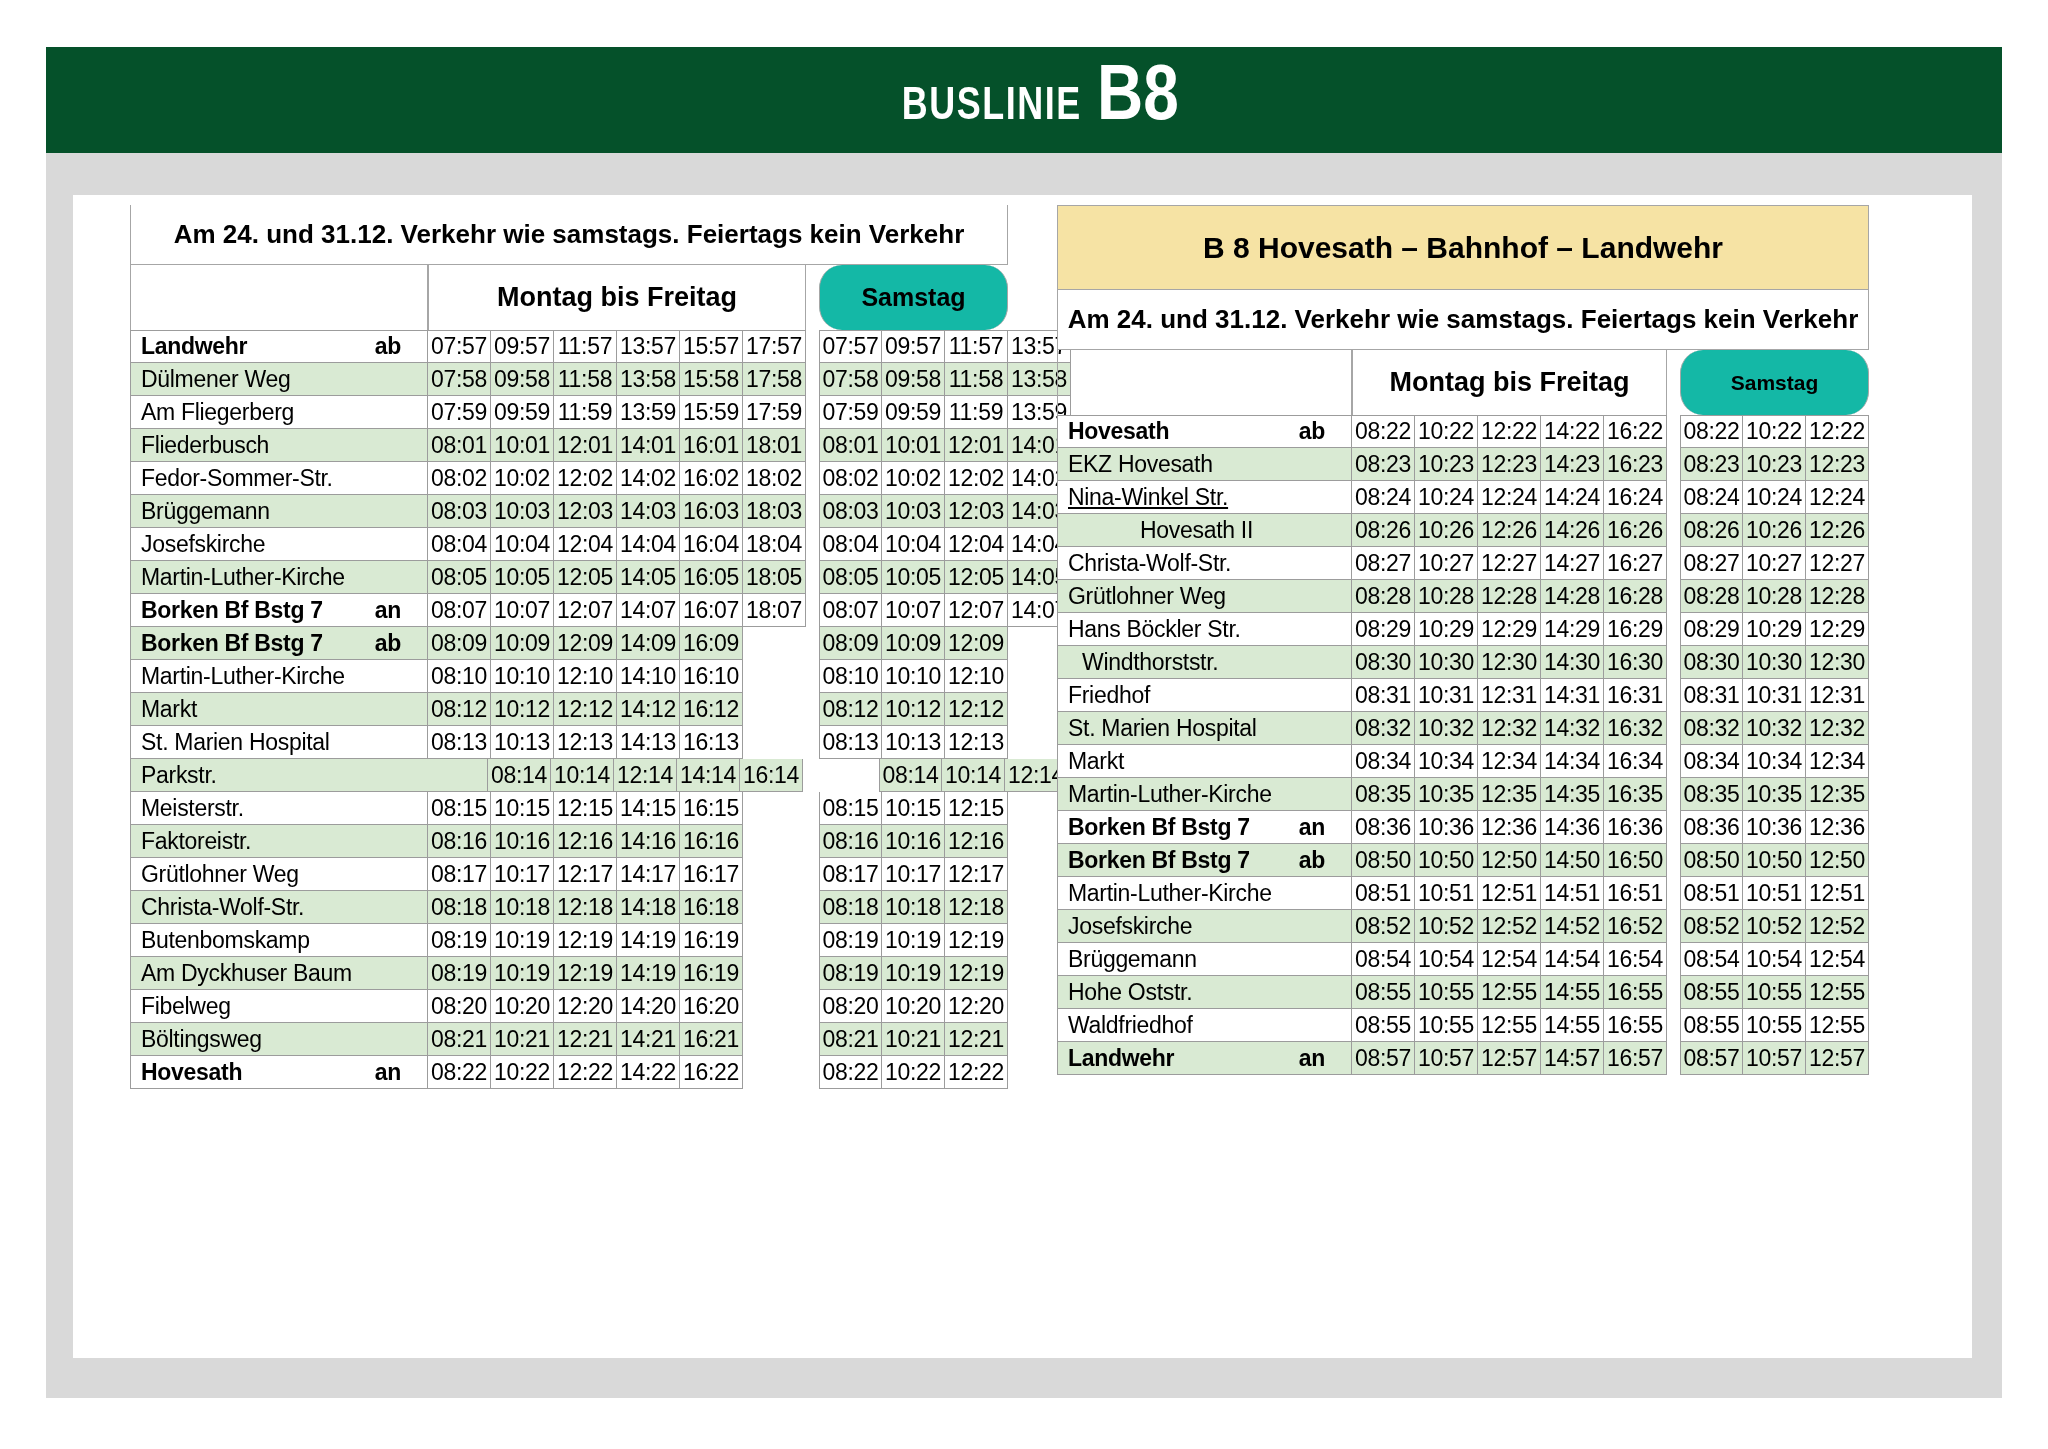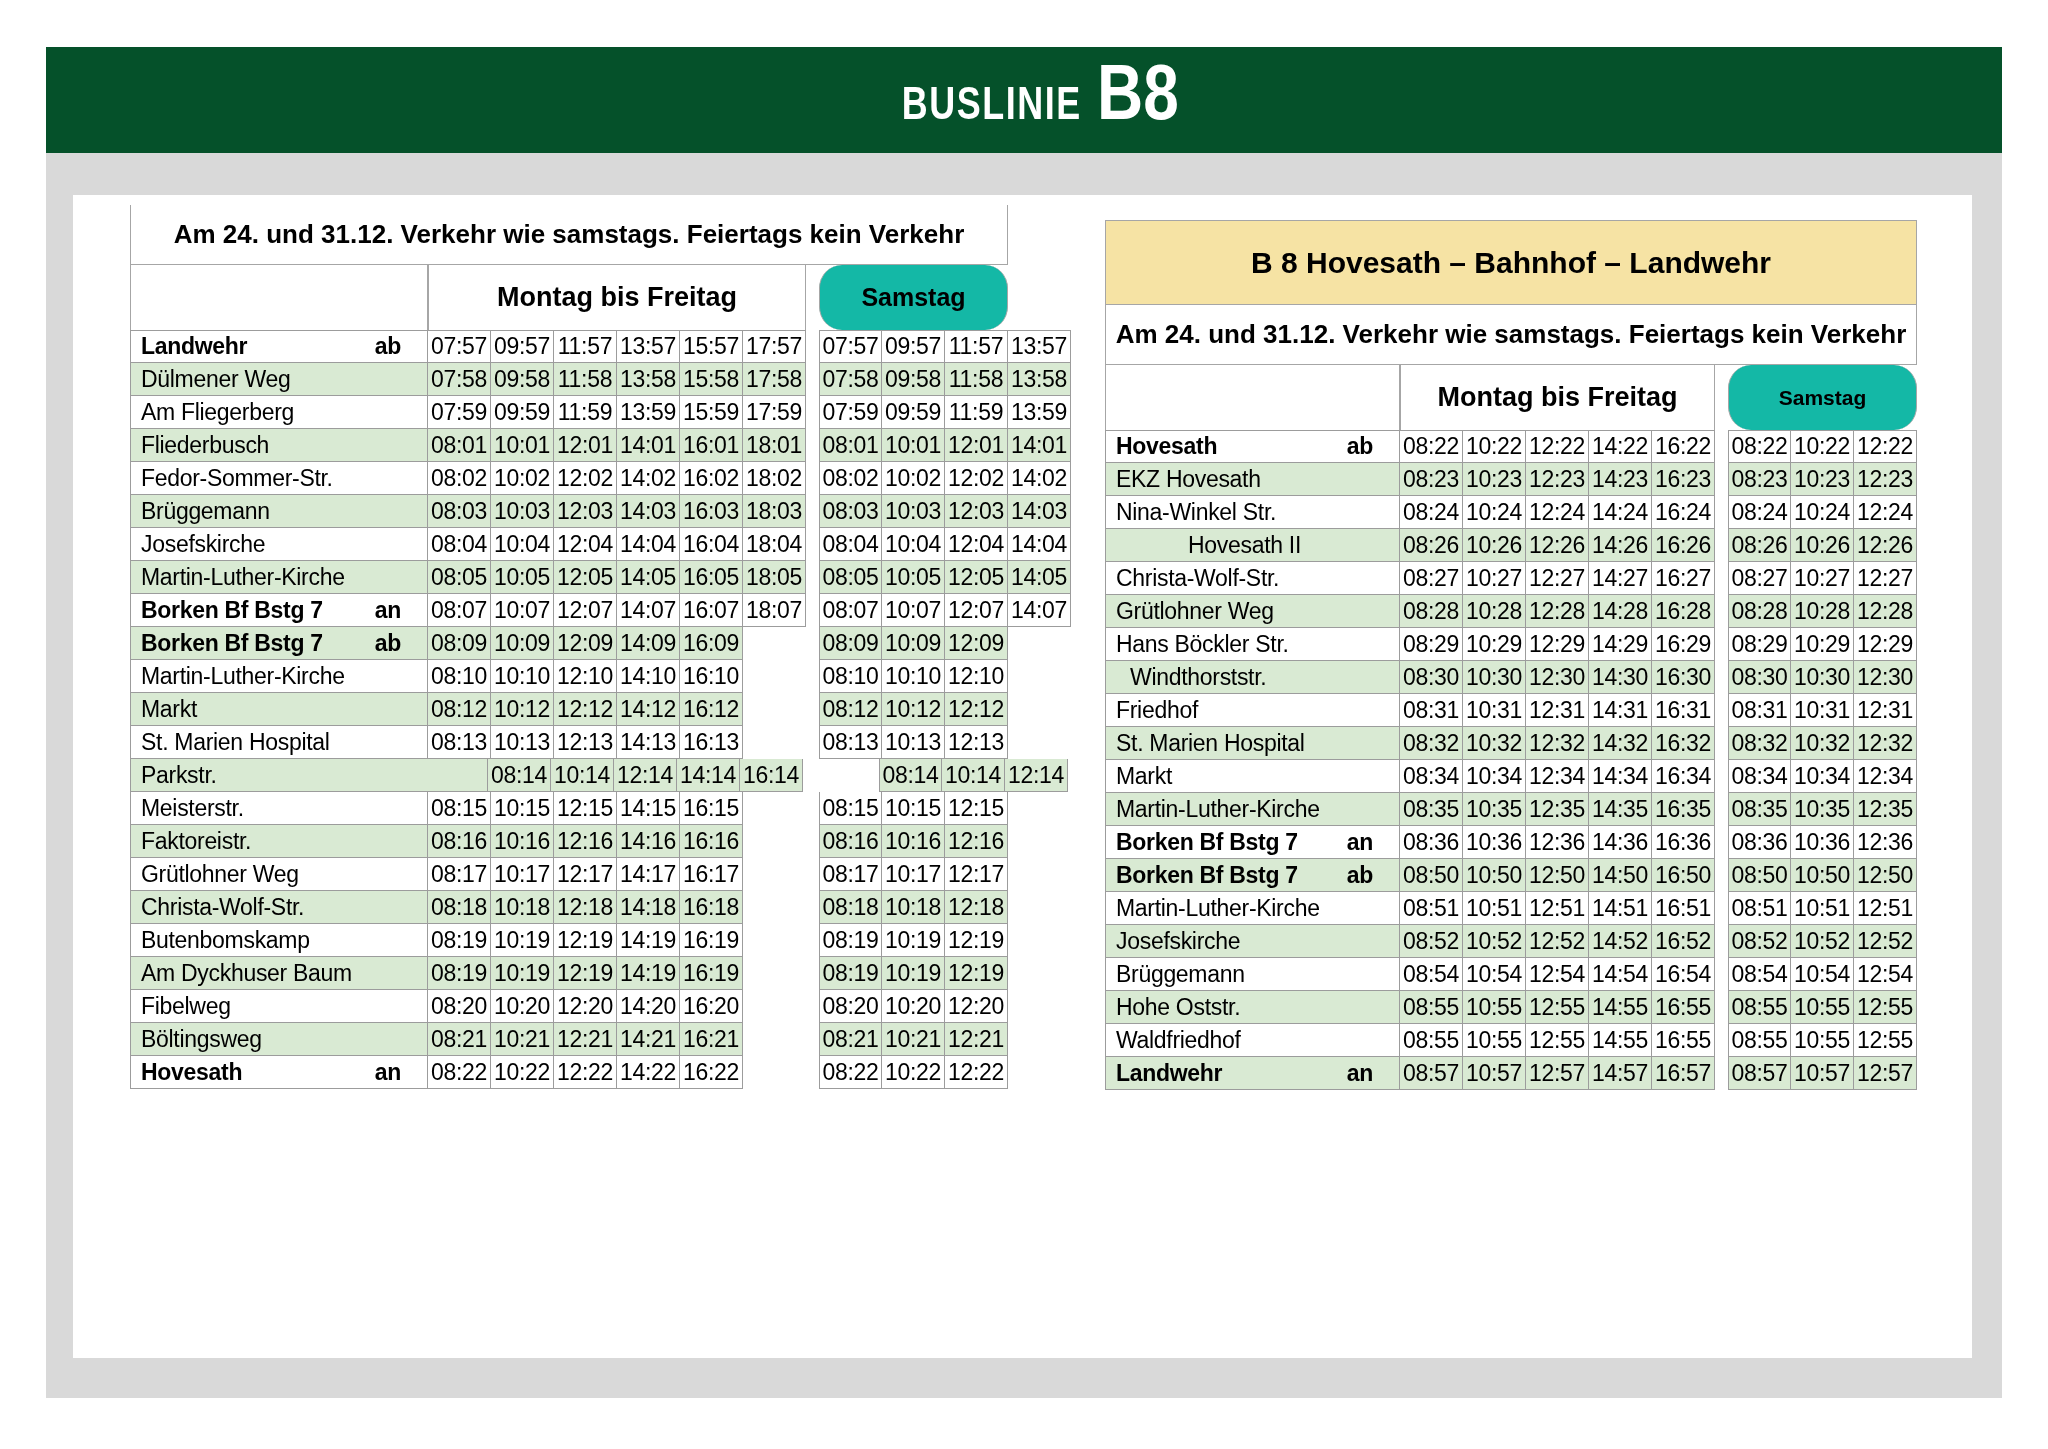--- a/index.html
+++ b/index.html
@@ -28,21 +28,21 @@
     position:absolute; left:46px; top:153px; width:1956px; height:1245px;
     background:#D9D9D9;
   }
   .panel {
     position:absolute; left:27px; top:42px; width:1899px; height:1163px;
     background:#ffffff;
   }
   
   .tt { position:absolute; top:205px; }
   .tt--left  { left:130px; }
-  .tt--right { left:1105px;margin-top:15px; }
+  .tt--right { left:1057px; }
   .tt .title {
     height:85px; background:#F6E3A4; border:1px solid #A6A6A6;
     display:flex; align-items:center; justify-content:center;
     font-weight:bold; font-size:30px;
   }
   .tt .note {
     height:60px; background:#fff; border:1px solid #A6A6A6; border-top:none;
     display:flex; align-items:center; justify-content:center;
     font-weight:bold; font-size:26px;
   }
@@ -524,21 +524,21 @@
         <div class="cell time">10:23</div>
         <div class="cell time">12:23</div>
         <div class="cell time">14:23</div>
         <div class="cell time">16:23</div>
         <div class="gapcell"></div>
         <div class="cell time satfirst">08:23</div>
         <div class="cell time">10:23</div>
         <div class="cell time">12:23</div>
       </div>
       <div class="row">
-        <div class="cell stop" style="width: 295px;">
+        <div class="cell stop" style="width: 295px; text-decoration: underline;">
           <span>Nina-Winkel Str.</span>
           <span class="tag"></span>
         </div>
         <div class="cell time">08:24</div>
         <div class="cell time">10:24</div>
         <div class="cell time">12:24</div>
         <div class="cell time">14:24</div>
         <div class="cell time">16:24</div>
         <div class="gapcell"></div>
         <div class="cell time satfirst">08:24</div>

